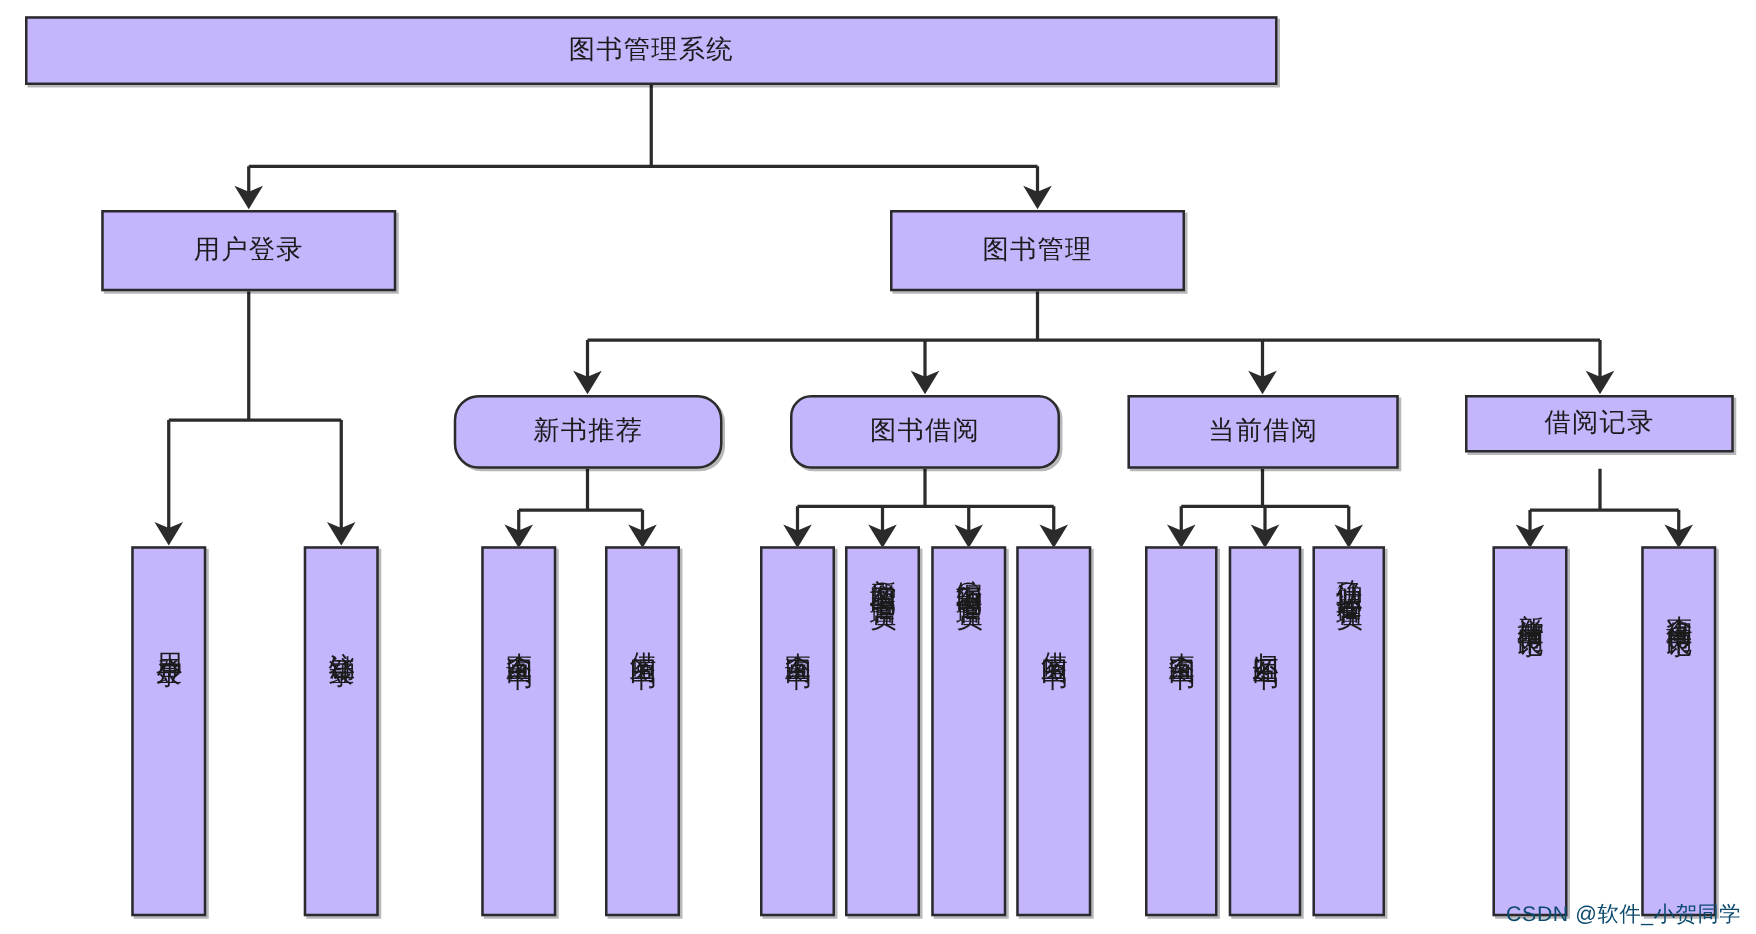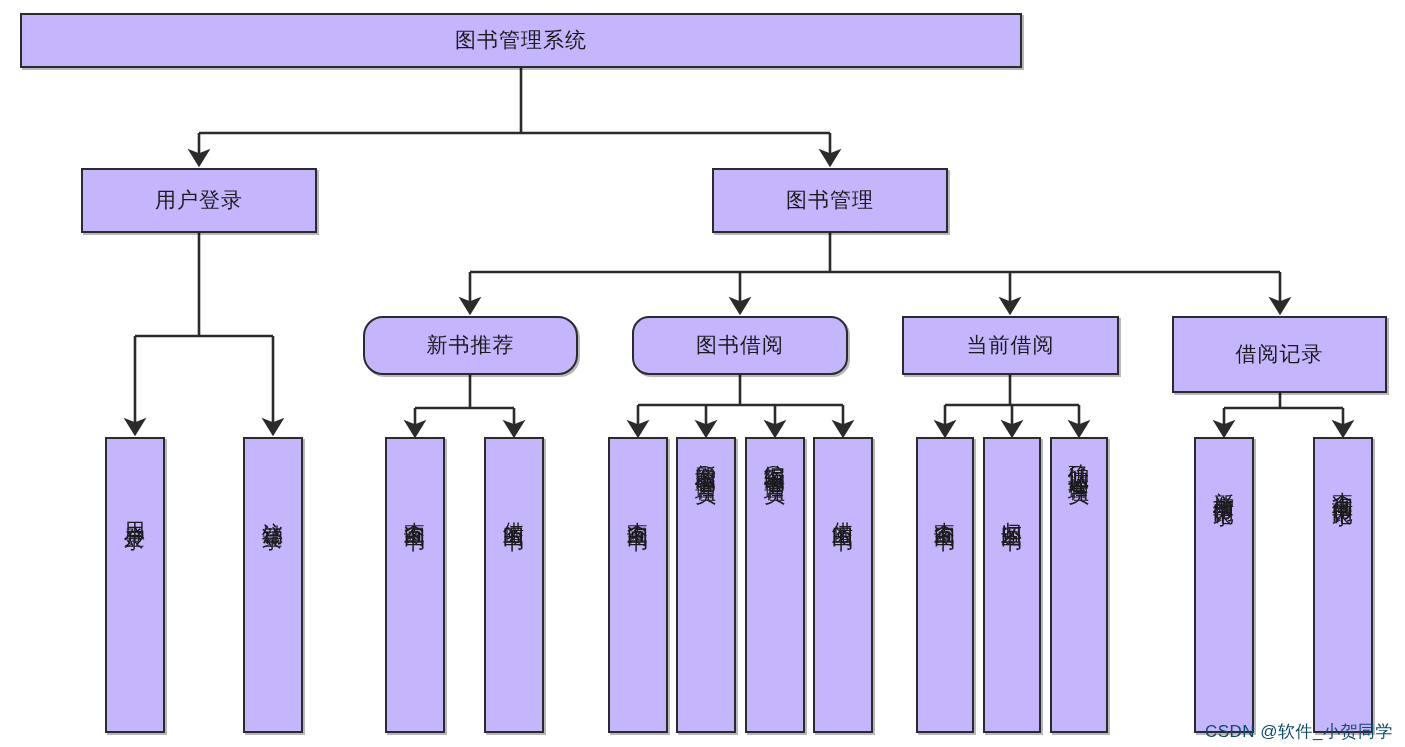--- a/index.html
+++ b/index.html
@@ -153,21 +153,21 @@
   </div>
 
   <div class="node-box" style="left:632px; top:316px; width:216px; height:59px;border-radius:17px;">
     <span class="node-label">图书借阅</span>
   </div>
 
   <div class="node-box" style="left:902px; top:316px; width:217px; height:59px;">
     <span class="node-label">当前借阅</span>
   </div>
 
-  <div class="node-box" style="left:1172px; top:316px; width:215px; height:77px;">
+  <div class="node-box" style="left:1172px; top:316px; width:215px; height:46px;">
     <span class="node-label">借阅记录</span>
   </div>
 
   <div class="node-box vertical" style="left:105px; top:437px; width:60px; height:296px; padding-top:66px;">
     <span class="node-label">用户登录</span>
   </div>
 
   <div class="node-box vertical" style="left:243px; top:437px; width:60px; height:296px; padding-top:66px;">
     <span class="node-label">注销登录</span>
   </div>

